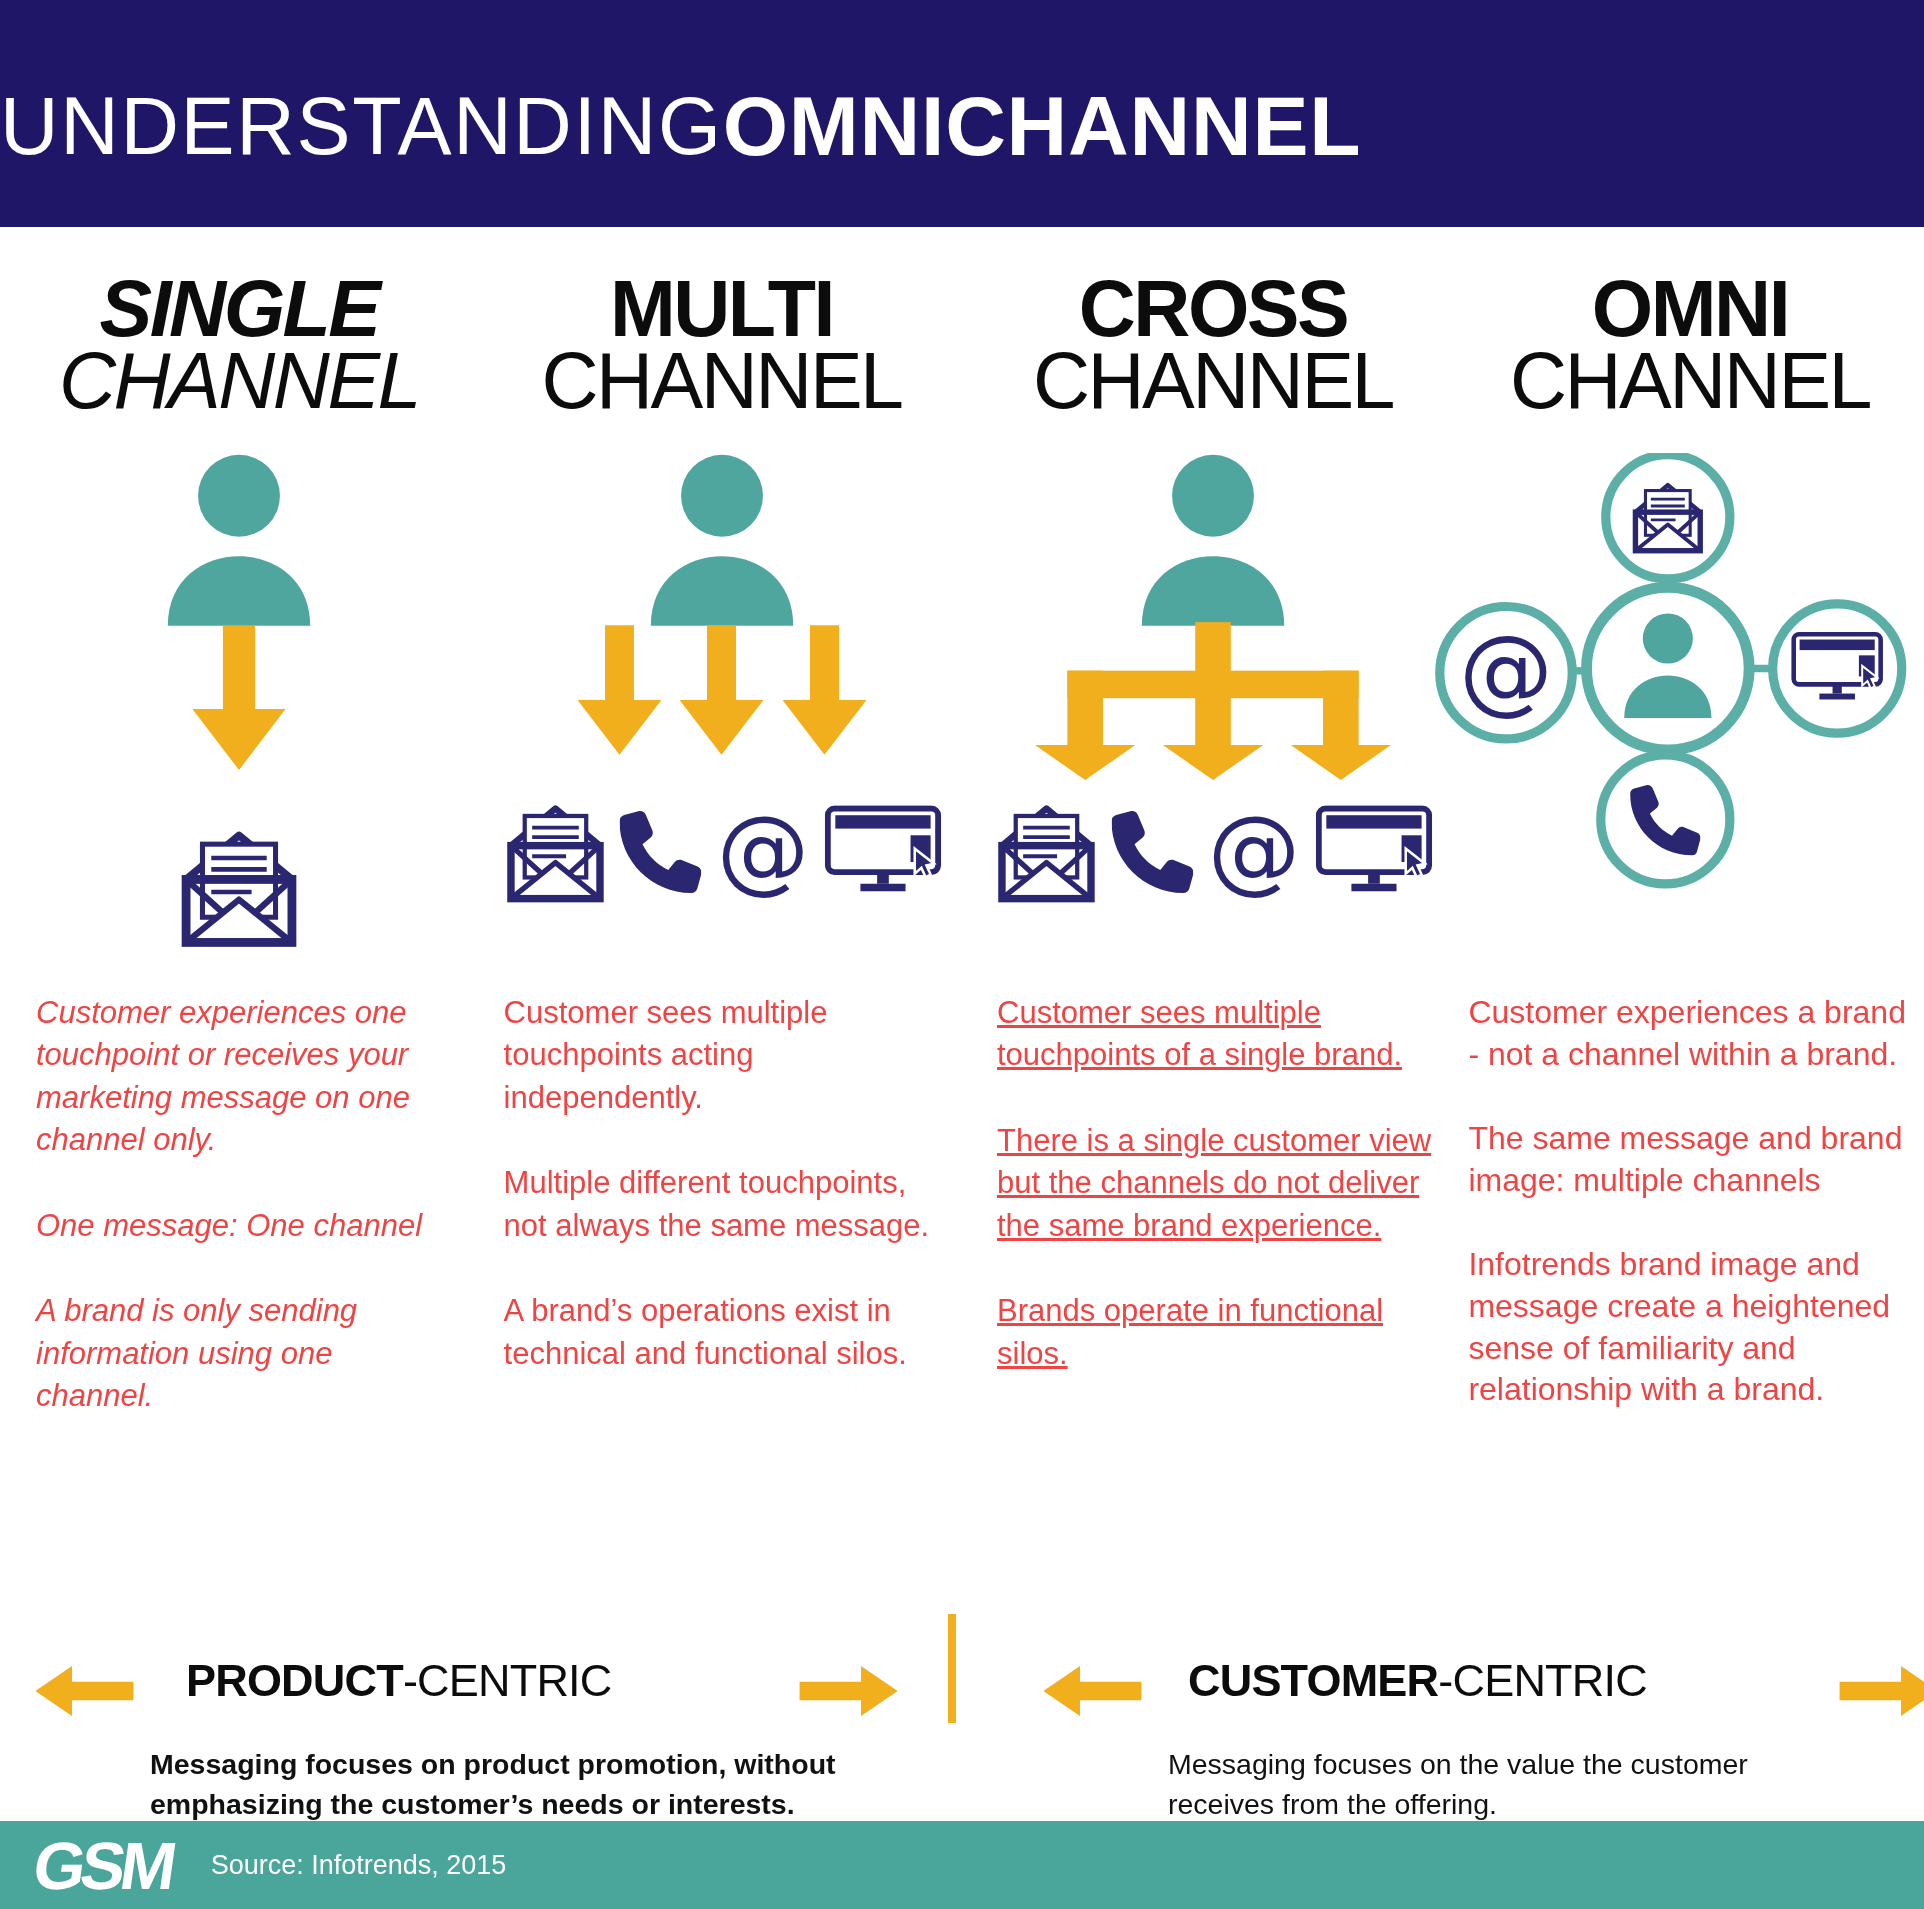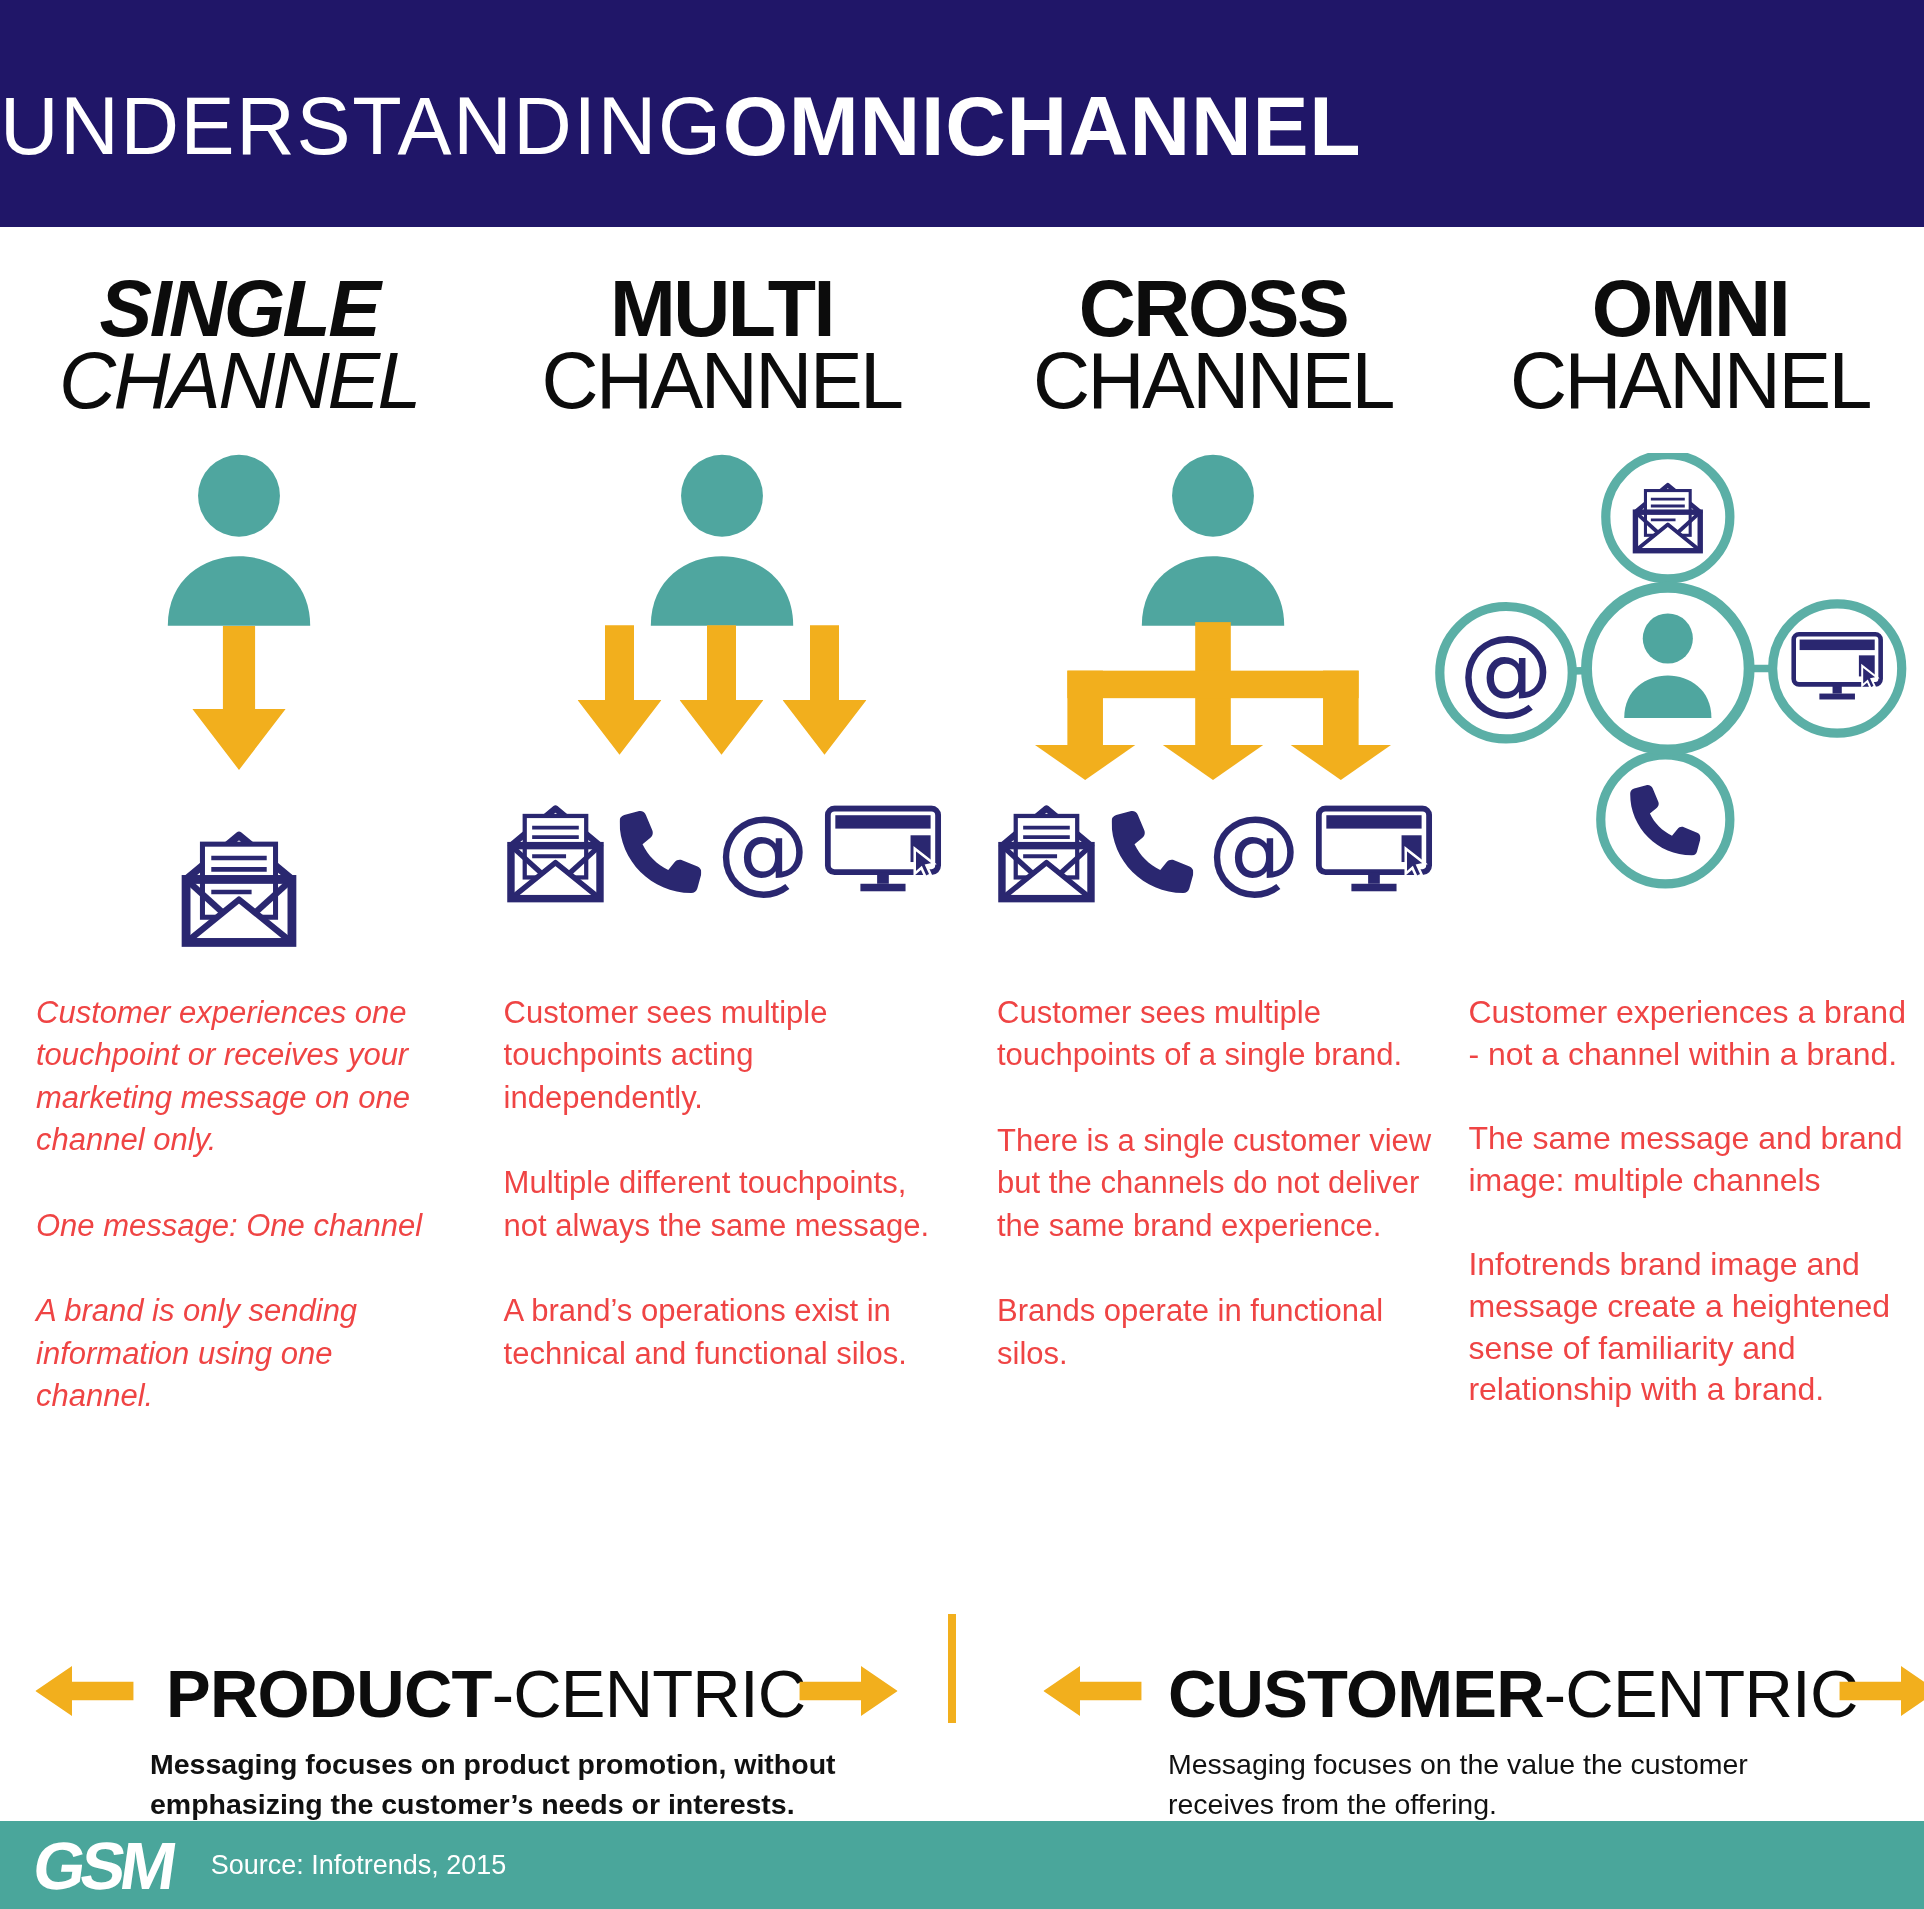--- a/index.html
+++ b/index.html
@@ -35,27 +35,27 @@
   .icon-row .i-env{width:106px;height:106px;}
   .icon-row .i-phone{width:82px;height:82px;}
   .icon-row .i-at{width:99px;height:99px;}
   .icon-row .i-mon{width:117px;height:94px;}
   .omni-svg{position:absolute;left:-42px;top:180px;width:503px;height:478px;}
 
   .cbody{position:absolute;left:0;top:719px;width:100%;box-sizing:border-box;
          color:#ef4444;font-size:31px;line-height:1.37;}
   .col1 .cbody{padding-left:15px;padding-right:3.4px;}
   .col2 .cbody{padding-left:12.6px;padding-right:5px;}
-  .col3 .cbody{padding-left:17px;padding-right:3.4px;}
+  .col3 .cbody{padding-left:17px;padding-right:3.4px;text-decoration:underline;}
   .col4 .cbody{padding-left:8.4px;padding-right:0;font-size:32px;line-height:1.30;}
   .cbody p{margin:0 0 43px 0;}
 
   
   .b-arrow{position:absolute;width:99px;height:50px;color:#F2AF1D;}
-  .bh{position:absolute;font-size:67px;letter-spacing:-0.8px;color:#0c0c0c;white-space:nowrap;}
+  .bh{position:absolute;font-size:45px;letter-spacing:-0.8px;color:#0c0c0c;white-space:nowrap;margin-left:20px;}
   .bh b{font-weight:700;}
   .bh span{font-weight:400;}
   .bdesc{position:absolute;font-size:28.5px;line-height:1.42;color:#111111;}
   .vdivider{position:absolute;left:948px;top:1614px;width:7.6px;height:109px;background:#F2AF1D;}
 
   .al{left:35px;top:1666px;}
   .hl{left:166px;top:1655px;}
   .rl{left:799px;top:1666px;}
   .ar{left:1043px;top:1666px;}
   .hr{left:1168px;top:1655px;}

